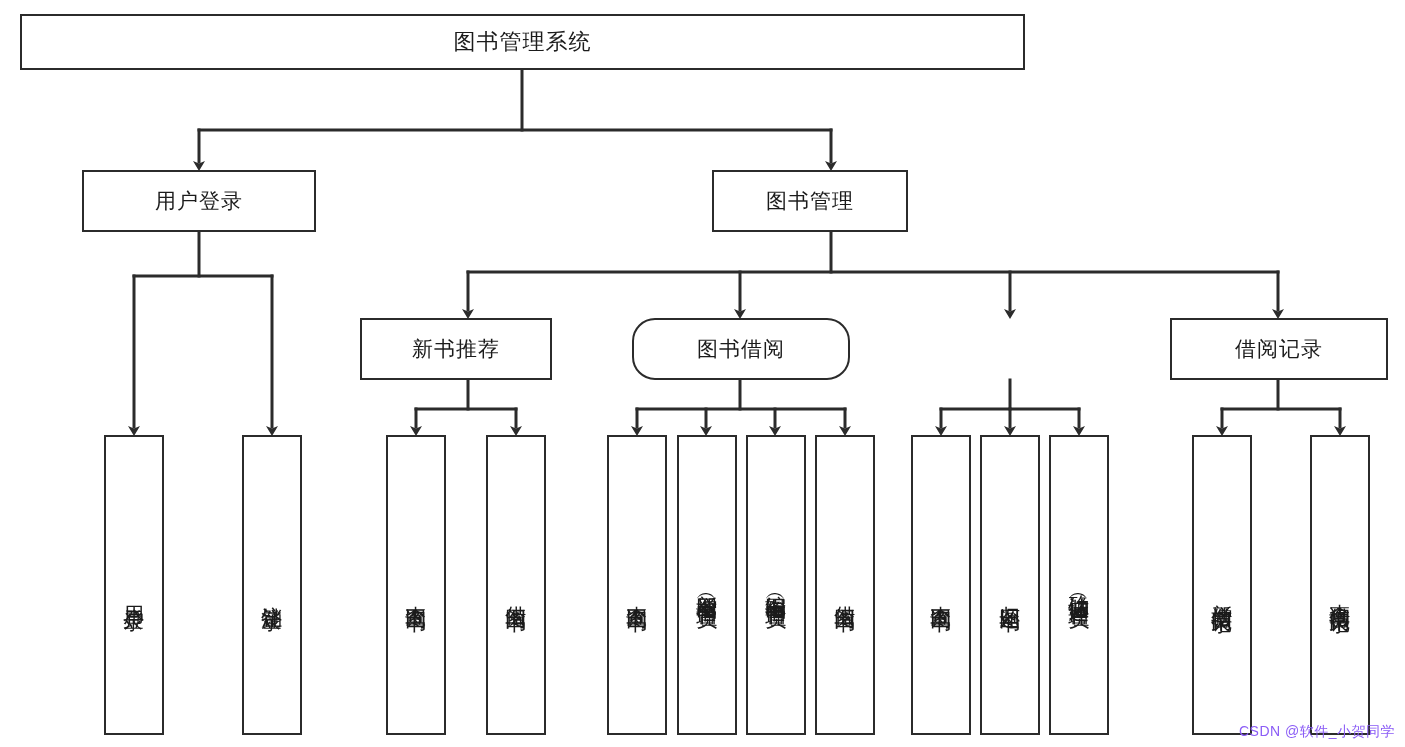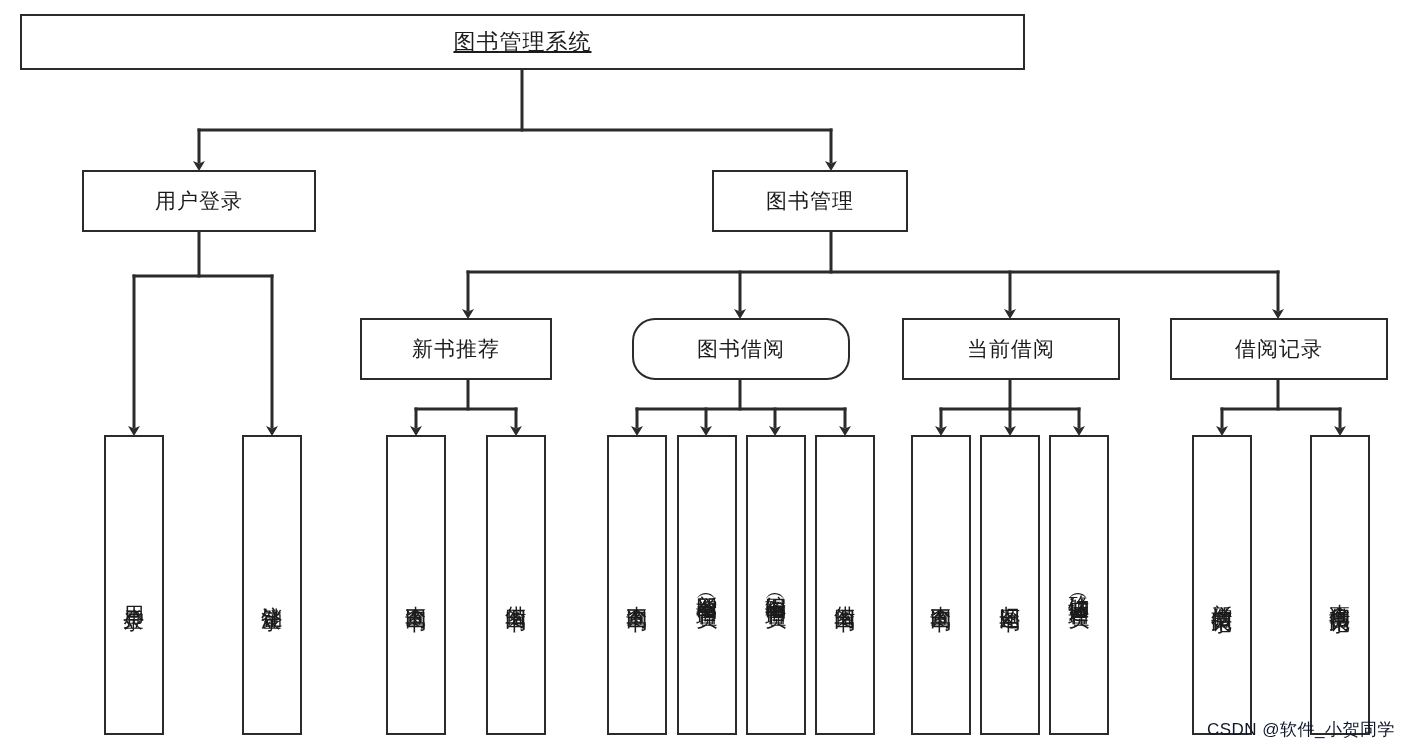--- a/index.html
+++ b/index.html
@@ -36,21 +36,20 @@
     justify-content: center;
     color: #1b1b1b;
   }
   .node.horiz {
     font-size: 21px;
     letter-spacing: 1px;
     line-height: 1.2;
   }
   .node.root {
     font-size: 22px;
-    text-decoration: underline;
   }
   .node.vert {
     align-items: flex-start;
     justify-content: center;
   }
   .vert-label {
     writing-mode: vertical-rl;
     text-orientation: upright;
     font-size: 21px;
     line-height: 1.12;
@@ -63,22 +62,22 @@
     width: 100%;
     height: 100%;
     display: flex;
     align-items: center;
     justify-content: center;
   }
   .watermark {
     position: absolute;
     right: 10px;
     bottom: 6px;
-    font-size: 17px;
-    color: #0f172a;
+    font-size: 14px;
+    color: #8b5cf6;
     letter-spacing: 0.5px;
     white-space: nowrap;
   }
 </style>
 </head>
 <body>
 
 <div id="diagram-root">
 
   <svg id="edge-layer" viewBox="0 0 1405 747">
@@ -144,23 +143,20 @@
   </div>
 
   <div class="node horiz" style="left:360px; top:318px; width:192px; height:62px;">
     <span>新书推荐</span>
   </div>
 
   <div class="node horiz" style="left:632px; top:318px; width:218px; height:62px;border-radius:23px;">
     <span>图书借阅</span>
   </div>
 
-  <div class="node horiz" style="left:902px; top:318px; width:218px; height:62px;">
-    <span>当前借阅</span>
-  </div>
 
   <div class="node horiz" style="left:1170px; top:318px; width:218px; height:62px;">
     <span>借阅记录</span>
   </div>
 
   <div class="node vert" style="left:104px; top:435px; width:60px; height:300px;">
     <div class="vlabel-wrap">
       <span class="vert-label">用户登录</span>
     </div>
   </div>

